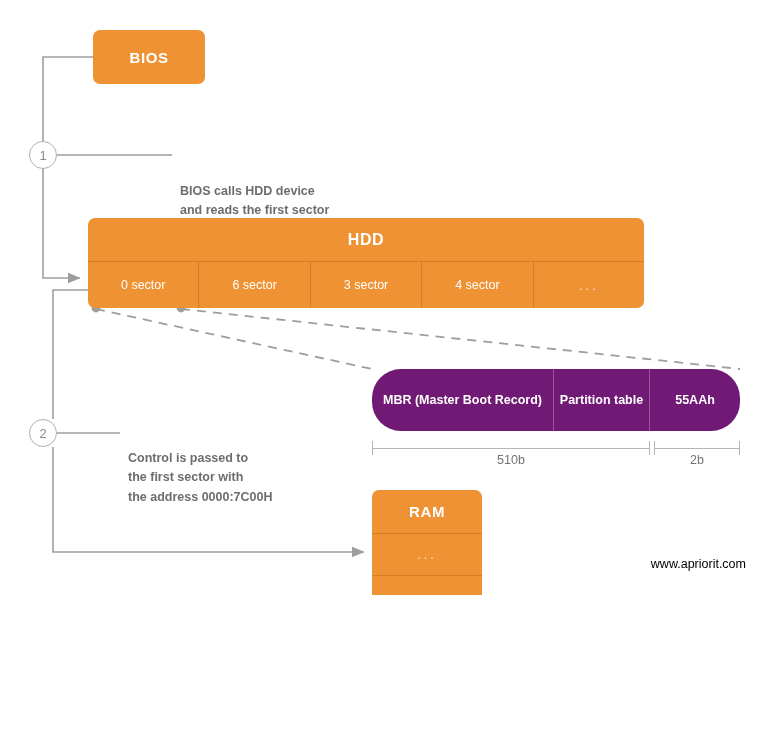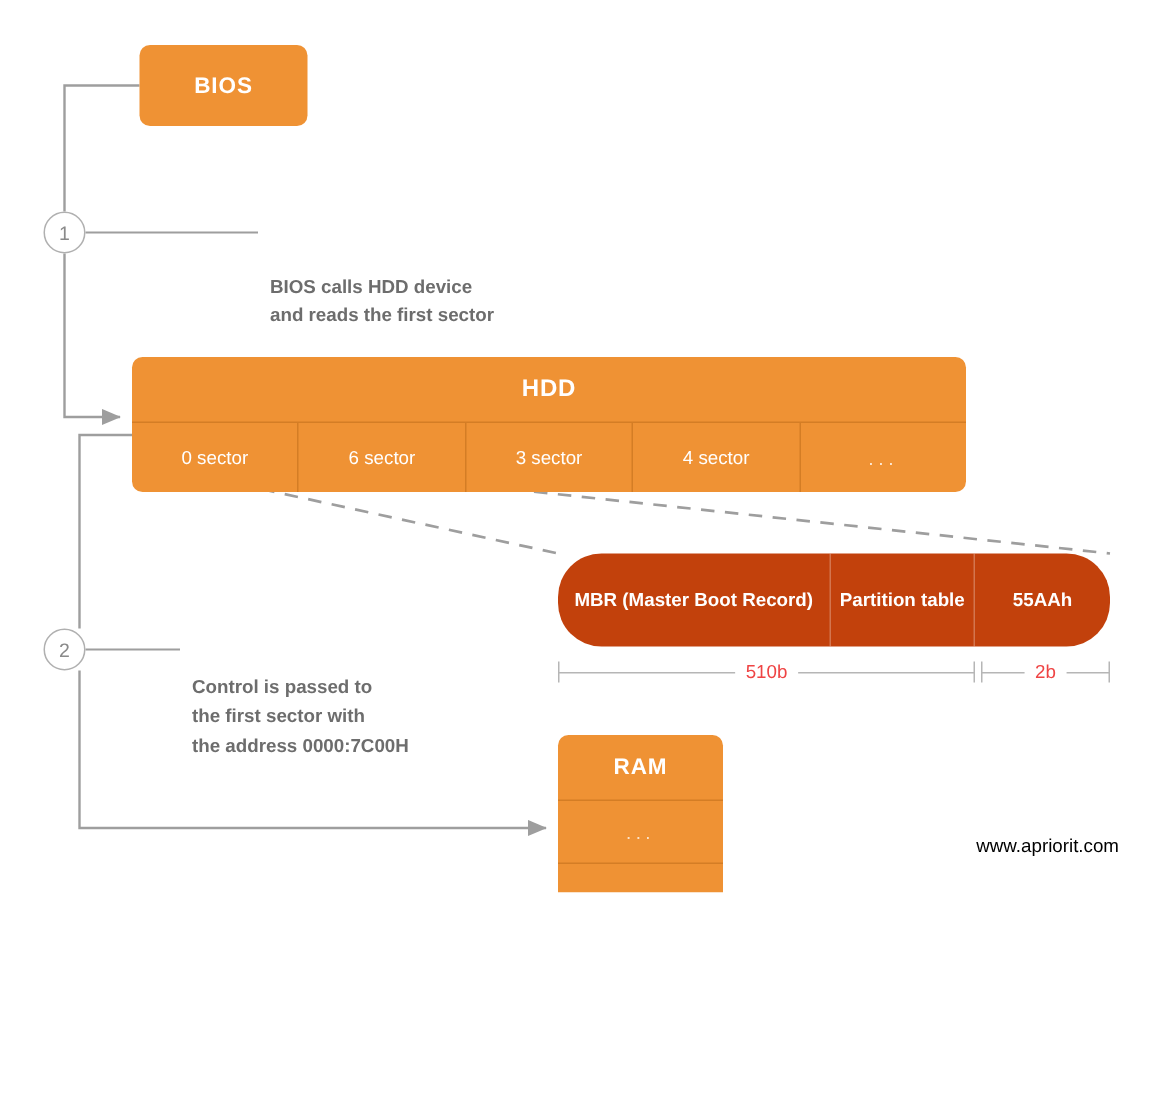--- a/index.html
+++ b/index.html
@@ -25,21 +25,21 @@
     pointer-events: none;
   }
 
   
   .block {
     position: absolute;
     border-radius: 7px;
     overflow: hidden;
   }
   .block.orange { background: #ef9234; }
-  .block.teal   { background: #c2410c; border-radius: 29px; }
+  .block.teal   { background: #701a75; border-radius: 29px; }
 
   .blk-title {
     color: #ffffff;
     font-weight: bold;
     letter-spacing: 0.6px;
     display: flex;
     align-items: center;
     justify-content: center;
     text-align: center;
   }
@@ -49,21 +49,21 @@
     left: 93px; top: 30px;
     width: 112px; height: 54px;
   }
   #bios-box .blk-title {
     width: 100%; height: 100%;
     font-size: 15px;
   }
 
   
   #hdd-box {
-    left: 88px; top: 238px;
+    left: 88px; top: 218px;
     width: 556px; height: 90px;
   }
   #hdd-header {
     height: 44px;
     font-size: 16px;
     border-bottom: 1px solid rgba(180,100,20,0.45);
   }
   #hdd-cells {
     display: flex;
     height: 46px;
@@ -121,27 +121,27 @@
   .measure .tick {
     position: absolute;
     top: 4px;
     width: 1px; height: 14px;
     background: #b6b6b6;
   }
   .measure .tick.l { left: 0; }
   .measure .tick.r { right: 0; }
   .measure .lbl {
     position: absolute;
-    top: 0;
+    top: 12px;
     left: 50%;
     transform: translateX(-50%);
     background: #ffffff;
     padding: 0 7px;
     font-size: 12.5px;
-    color: #ef4444;
+    color: #737373;
     line-height: 22px;
   }
   #measure-510 { left: 372px; top: 437px; width: 278px; }
   #measure-2b  { left: 654px; top: 437px; width: 86px; }
 
   
   #ram-box {
     left: 372px; top: 490px;
     width: 110px; height: 212px;
   }

